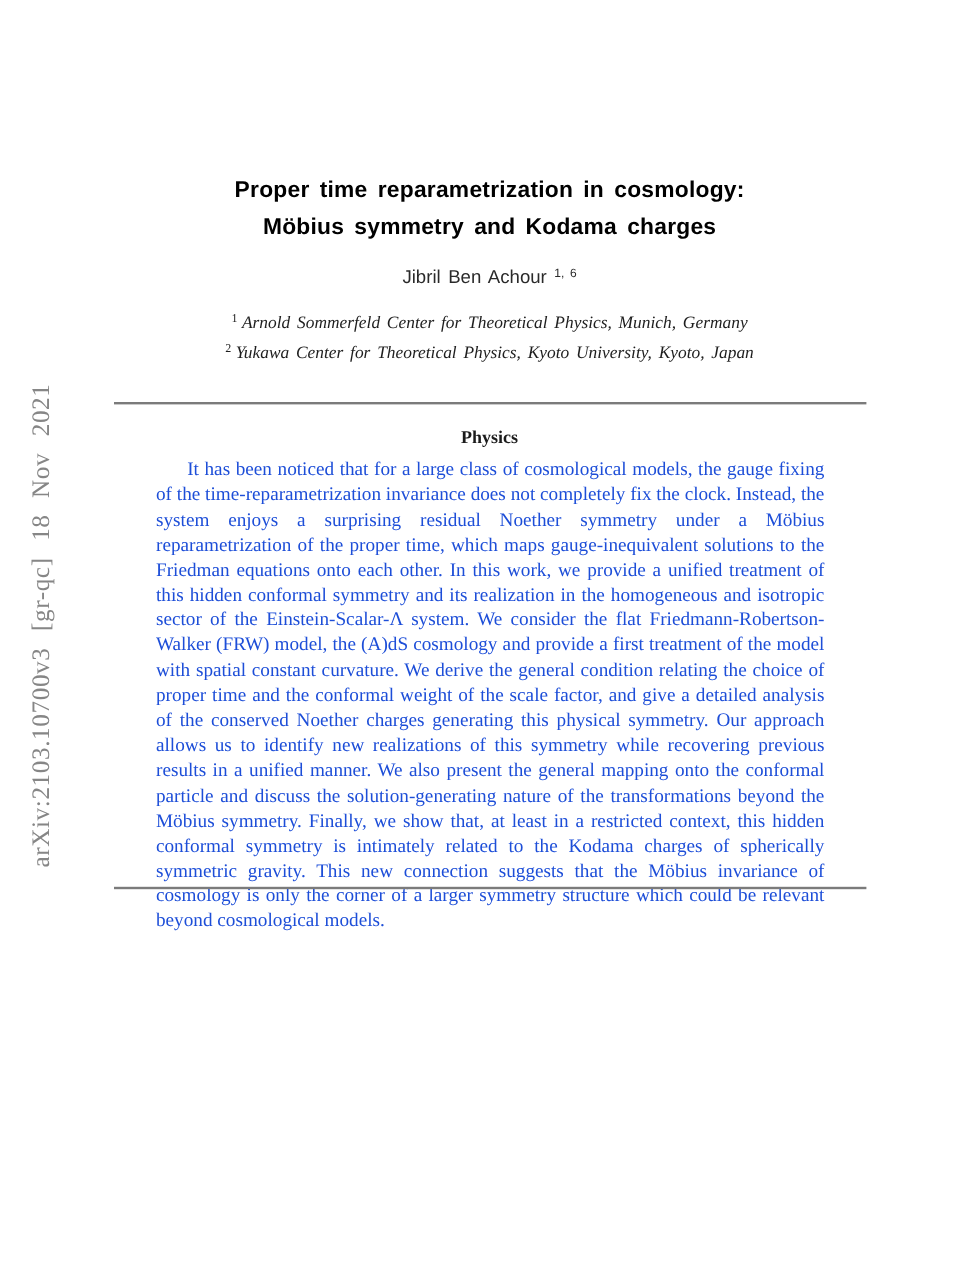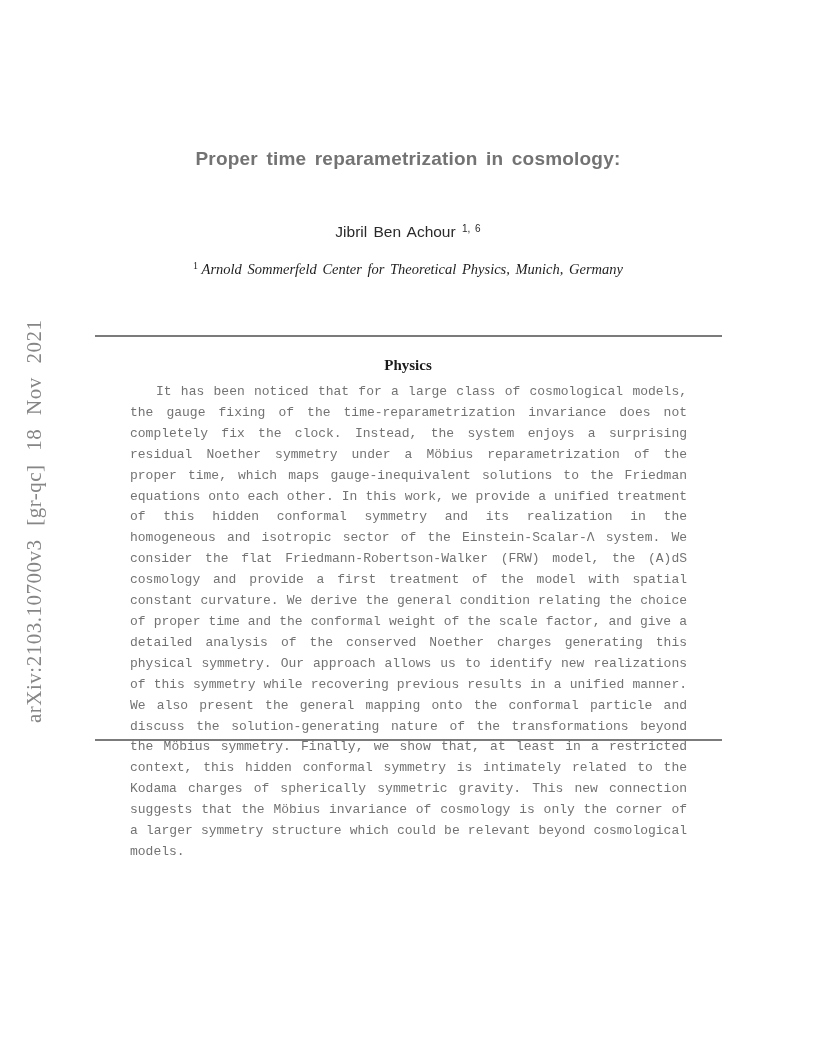--- a/index.html
+++ b/index.html
@@ -29,21 +29,21 @@
     color: #868686;
   }
   .title-block {
     position: absolute;
     top: 143px; left: 0; right: 0;
     text-align: center;
     font-family: "Liberation Sans", sans-serif;
     font-weight: bold;
     font-size: 19px;
     line-height: 31px;
-    color: #737373;
+    color: #000000;
     word-spacing: 3px;
     letter-spacing: 0.2px;
   }
   .author-line {
     position: absolute;
     top: 223px; left: 0; right: 0;
     text-align: center;
     font-family: "Liberation Sans", sans-serif;
     font-size: 15.5px;
     color: #2a2a2a;
@@ -81,43 +81,45 @@
     font-family: "Liberation Serif", serif;
     font-weight: bold;
     font-size: 15px;
     color: #1b1b1b;
   }
   .abstract-body {
     position: absolute;
     top: 382px;
     left: 130px;
     width: 557px;
-    font-family: Liberation Mono, monospace;
-    font-size: 13px;
+    font-family: Liberation Serif, serif;
+    font-size: 16px;
     line-height: 20.9px;
     text-align: justify;
     text-indent: 26px;
-    color: #737373;
+    color: #1d4ed8;
   }
 </style>
 </head>
 <body>
 
 <div class="sheet">
 
   <div class="watermark">arXiv:2103.10700v3 [gr-qc] 18 Nov 2021</div>
 
   <div class="title-block">
     <div>Proper time reparametrization in cosmology:</div>
+    <div>Möbius symmetry and Kodama charges</div>
   </div>
 
   <div class="author-line"><span>Jibril Ben Achour</span>&nbsp;<sup>1, 6</sup></div>
 
   <div class="affil-block">
     <div class="affil-line"><sup>1</sup>&nbsp;<em>Arnold Sommerfeld Center for Theoretical Physics, Munich, Germany</em></div>
+    <div class="affil-line"><sup>2</sup>&nbsp;<em>Yukawa Center for Theoretical Physics, Kyoto University, Kyoto, Japan</em></div>
   </div>
 
   <div class="rule rule-top"></div>
 
   <div class="abstract-heading">Physics</div>
 
   <div class="abstract-body">It has been noticed that for a large class of cosmological models, the gauge fixing of the time-reparametrization invariance does not completely fix the clock. Instead, the system enjoys a surprising residual Noether symmetry under a Möbius reparametrization of the proper time, which maps gauge-inequivalent solutions to the Friedman equations onto each other. In this work, we provide a unified treatment of this hidden conformal symmetry and its realization in the homogeneous and isotropic sector of the Einstein-Scalar-Λ system. We consider the flat Friedmann-Robertson-Walker (FRW) model, the (A)dS cosmology and provide a first treatment of the model with spatial constant curvature. We derive the general condition relating the choice of proper time and the conformal weight of the scale factor, and give a detailed analysis of the conserved Noether charges generating this physical symmetry. Our approach allows us to identify new realizations of this symmetry while recovering previous results in a unified manner. We also present the general mapping onto the conformal particle and discuss the solution-generating nature of the transformations beyond the Möbius symmetry. Finally, we show that, at least in a restricted context, this hidden conformal symmetry is intimately related to the Kodama charges of spherically symmetric gravity. This new connection suggests that the Möbius invariance of cosmology is only the corner of a larger symmetry structure which could be relevant beyond cosmological models.</div>
 
   <div class="rule rule-bottom"></div>
 

